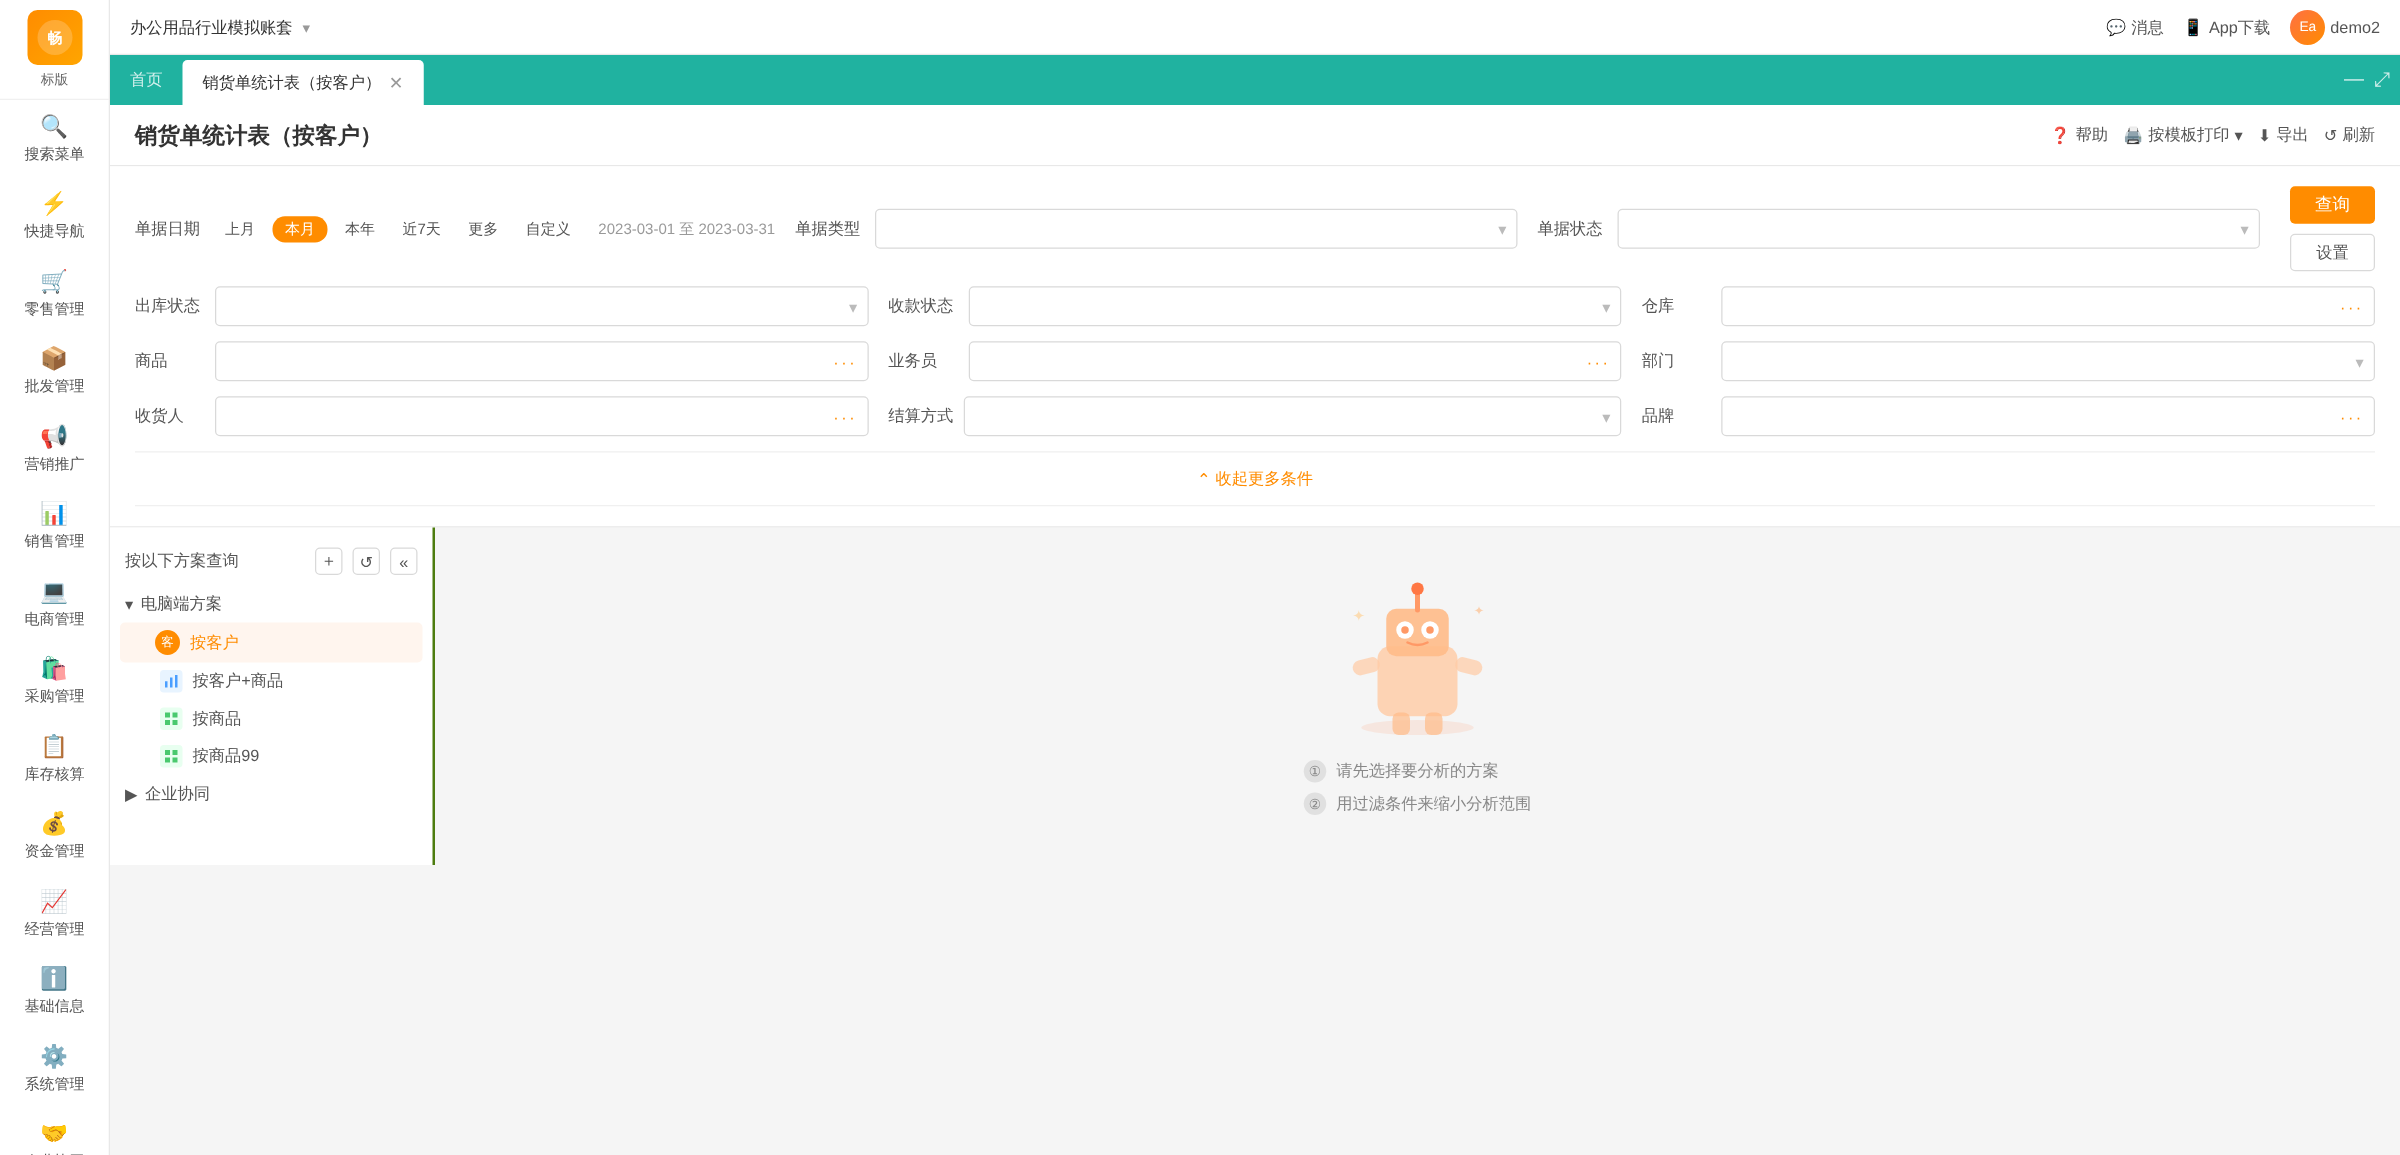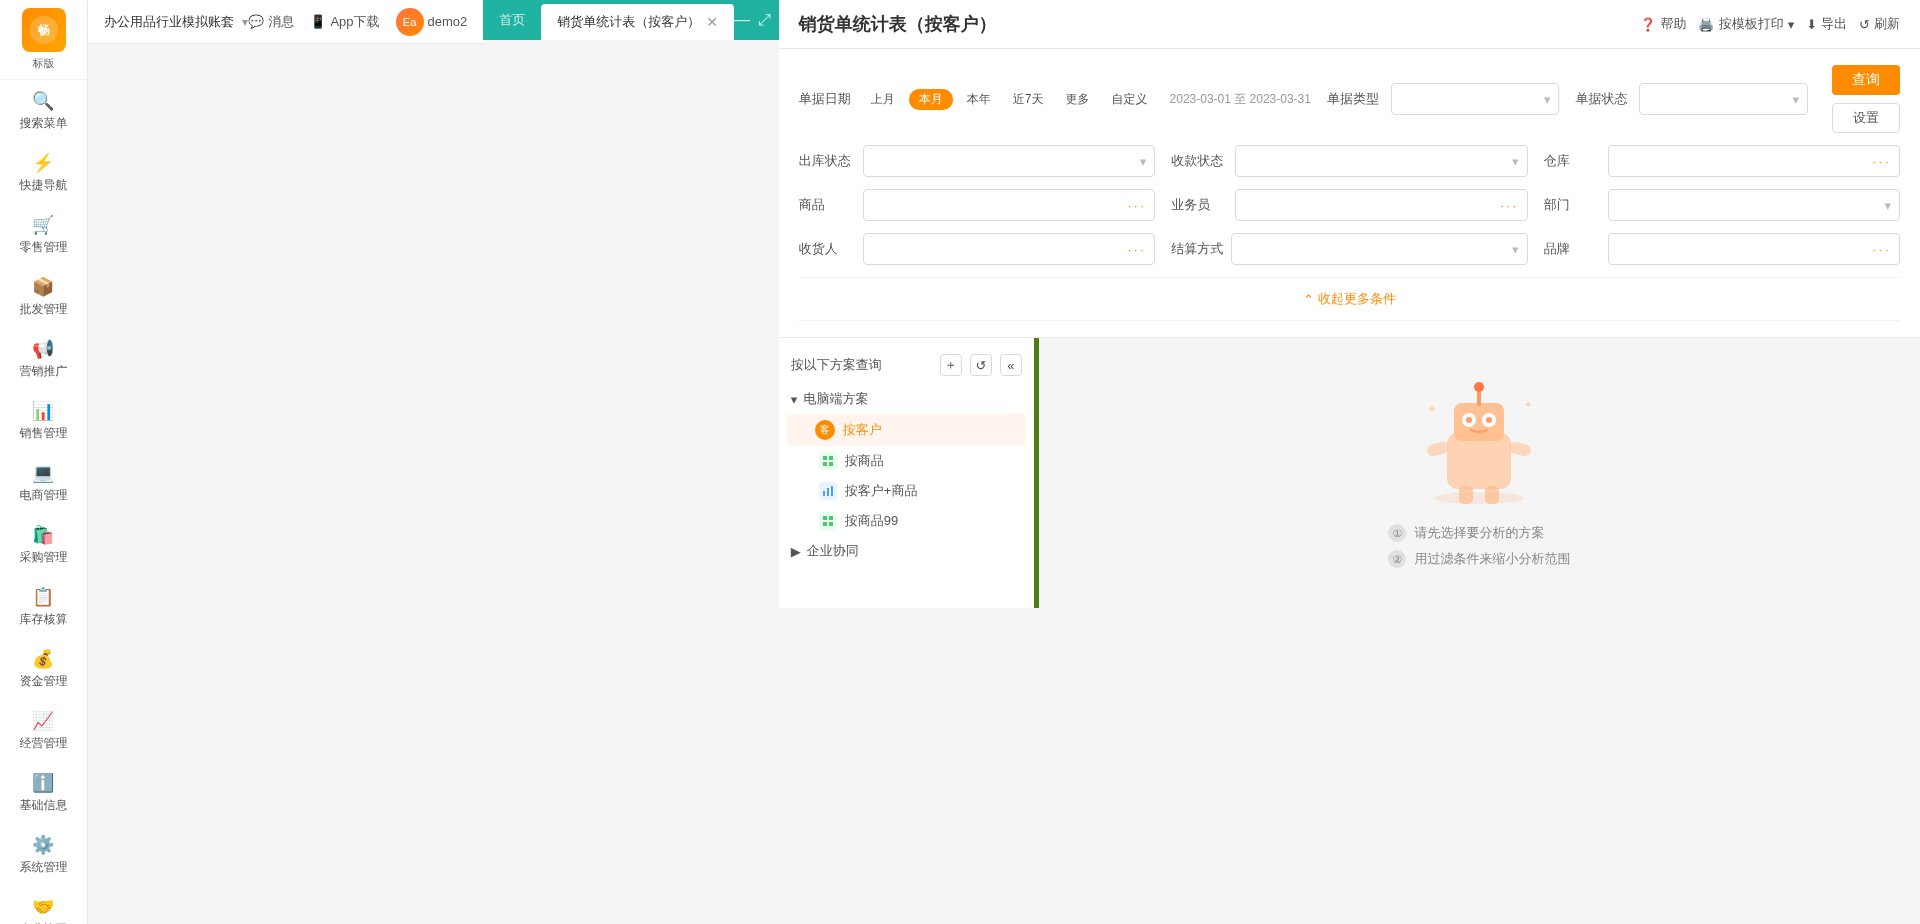--- a/index.html
+++ b/index.html
@@ -8,21 +8,21 @@
     
     .sidebar { width: 88px; background: #fff; display: flex; flex-direction: column; align-items: center; border-right: 1px solid #e8e8e8; flex-shrink: 0; }
     .sidebar-logo { width: 100%; padding: 8px 4px; display: flex; flex-direction: column; align-items: center; border-bottom: 1px solid #f0f0f0; }
     .logo-icon { width: 44px; height: 44px; background: linear-gradient(135deg, #ff8c00, #ffa500); border-radius: 8px; display: flex; align-items: center; justify-content: center; color: white; font-size: 10px; font-weight: bold; }
     .logo-text { font-size: 11px; color: #666; margin-top: 4px; }
     .sidebar-nav { width: 100%; overflow-y: auto; flex: 1; }
     .sidebar-item { display: flex; flex-direction: column; align-items: center; padding: 10px 4px; cursor: pointer; color: #555; font-size: 12px; border-bottom: none; }
     .sidebar-item .icon { font-size: 18px; margin-bottom: 3px; }
 
     
-    .main { flex: 1; display: flex; overflow: hidden; }
+    .main { flex: 1; display: flex; flex-direction: column; overflow: hidden; }
 
     
     .topbar { height: 44px; background: #fff; display: flex; align-items: center; padding: 0 16px; border-bottom: 1px solid #e8e8e8; justify-content: space-between; flex-shrink: 0; }
     .topbar-left { display: flex; align-items: center; gap: 8px; font-size: 13px; color: #333; }
     .topbar-title { font-size: 13px; color: #333; }
     .topbar-dropdown { font-size: 12px; color: #999; cursor: pointer; }
     .topbar-right { display: flex; align-items: center; gap: 16px; font-size: 13px; color: #555; }
     .topbar-right-item { display: flex; align-items: center; gap: 4px; cursor: pointer; }
     .avatar { width: 28px; height: 28px; border-radius: 50%; background: linear-gradient(135deg, #ff7043, #ff8c00); display: flex; align-items: center; justify-content: center; color: white; font-size: 11px; }
 
@@ -53,21 +53,21 @@
     .date-quick-btn.active { background: #ff8c00; color: #fff; border-radius: 10px; padding: 2px 10px; }
     .date-range-text { font-size: 12px; color: #999; margin-left: 8px; }
     .filter-select { flex: 1; height: 32px; border: 1px solid #d9d9d9; border-radius: 4px; padding: 0 8px; font-size: 13px; background: #fff; display: flex; align-items: center; justify-content: space-between; cursor: pointer; color: #555; }
     .filter-select .select-arrow { color: #bbb; }
     .filter-select .dots { color: #ff8c00; letter-spacing: 2px; }
     .filter-col { display: flex; align-items: center; gap: 8px; flex: 1; min-width: 0; }
     .collapse-btn { display: flex; align-items: center; justify-content: center; gap: 4px; color: #ff8c00; font-size: 13px; cursor: pointer; padding: 6px 0; }
 
     
     .body-area { display: flex; flex: 1; }
-    .left-panel { width: 260px; background: #fff; border-right: 5px solid #4d7c0f; flex-shrink: 0; padding: 8px 0; text-align: center; }
+    .left-panel { width: 260px; background: #fff; border-right: 2px solid #4d7c0f; flex-shrink: 0; padding: 8px 0; text-align: center; }
     .left-panel-header { display: flex; align-items: center; justify-content: space-between; padding: 8px 12px; }
     .left-panel-title { font-size: 13px; color: #555; }
     .left-panel-actions { display: flex; align-items: center; gap: 8px; }
     .left-action-btn { width: 22px; height: 22px; border: 1px solid #d9d9d9; border-radius: 4px; display: flex; align-items: center; justify-content: center; cursor: pointer; color: #555; font-size: 13px; }
     .scheme-group { padding: 0 8px; }
     .scheme-group-header { display: flex; align-items: center; gap: 6px; padding: 6px 4px; color: #555; font-size: 13px; cursor: pointer; }
     .scheme-item { display: flex; align-items: center; gap: 8px; padding: 6px 12px 6px 28px; cursor: pointer; border-radius: 4px; }
     .scheme-item.active { background: #fff5ee; color: #ff8c00; }
     .scheme-item .item-icon { width: 20px; height: 20px; background: #ff8c00; border-radius: 50%; display: flex; align-items: center; justify-content: center; color: white; font-size: 10px; flex-shrink: 0; }
     .scheme-item .item-text { font-size: 13px; color: #333; }
@@ -355,39 +355,39 @@
         <div class="scheme-group">
           <div class="scheme-group-header">
             <span>▾</span>
             <span>电脑端方案</span>
           </div>
           <div class="scheme-item active">
             <div class="item-icon">客</div>
             <span class="item-text">按客户</span>
           </div>
           <div class="scheme-sub-item">
+            <div class="sub-icon icon-bar-chart">
+              <svg width="12" height="12" viewBox="0 0 12 12">
+                  <rect x="1" y="6" width="2" height="5" fill="#4a9eff"></rect>
+                  <rect x="5" y="3" width="2" height="8" fill="#4a9eff"></rect>
+                  <rect x="9" y="1" width="2" height="10" fill="#4a9eff"></rect>
+                </svg>
+            </div>
+            <span>按客户+商品</span>
+          </div>
+          <div class="scheme-sub-item">
             <div class="sub-icon icon-grid-chart">
               <svg width="12" height="12" viewBox="0 0 12 12">
                   <rect x="1" y="1" width="4" height="4" fill="#4ac96e"></rect>
                   <rect x="7" y="1" width="4" height="4" fill="#4ac96e"></rect>
                   <rect x="1" y="7" width="4" height="4" fill="#4ac96e"></rect>
                   <rect x="7" y="7" width="4" height="4" fill="#4ac96e"></rect>
                 </svg>
             </div>
             <span>按商品</span>
-          </div>
-          <div class="scheme-sub-item">
-            <div class="sub-icon icon-bar-chart">
-              <svg width="12" height="12" viewBox="0 0 12 12">
-                  <rect x="1" y="6" width="2" height="5" fill="#4a9eff"></rect>
-                  <rect x="5" y="3" width="2" height="8" fill="#4a9eff"></rect>
-                  <rect x="9" y="1" width="2" height="10" fill="#4a9eff"></rect>
-                </svg>
-            </div>
-            <span>按客户+商品</span>
           </div>
           <div class="scheme-sub-item">
             <div class="sub-icon icon-grid-chart">
               <svg width="12" height="12" viewBox="0 0 12 12">
                   <rect x="1" y="1" width="4" height="4" fill="#4ac96e"></rect>
                   <rect x="7" y="1" width="4" height="4" fill="#4ac96e"></rect>
                   <rect x="1" y="7" width="4" height="4" fill="#4ac96e"></rect>
                   <rect x="7" y="7" width="4" height="4" fill="#4ac96e"></rect>
                 </svg>
             </div>

